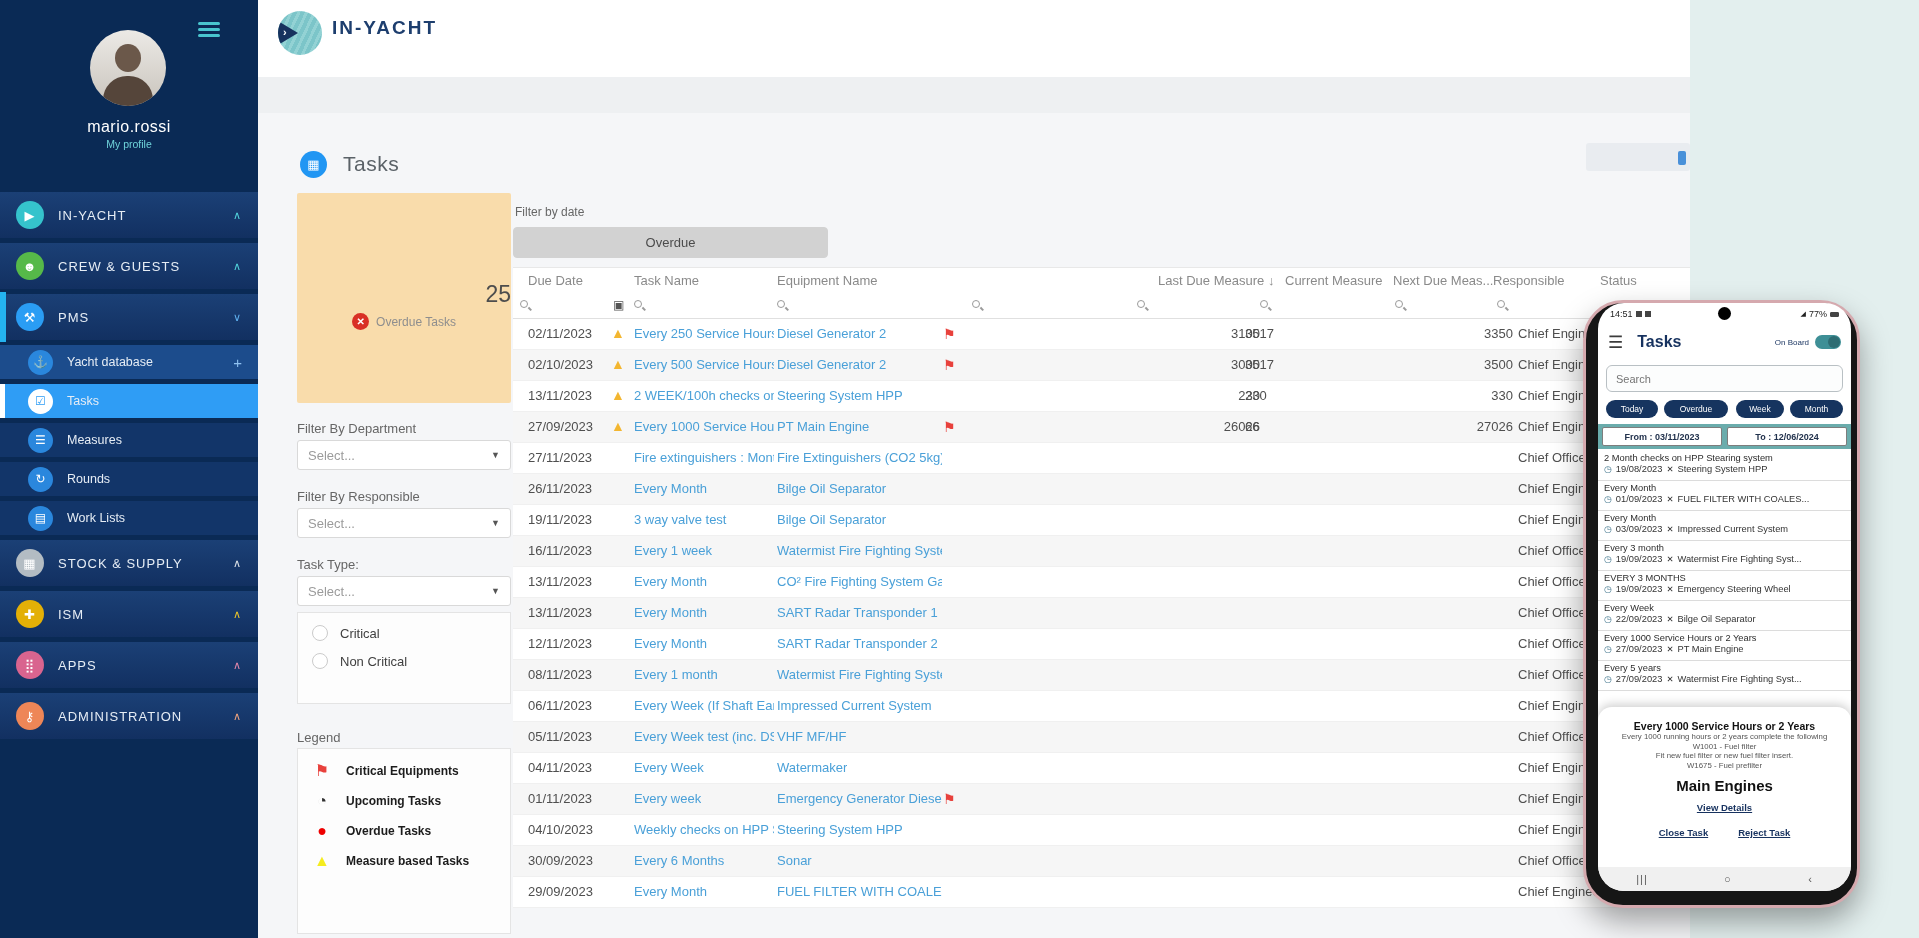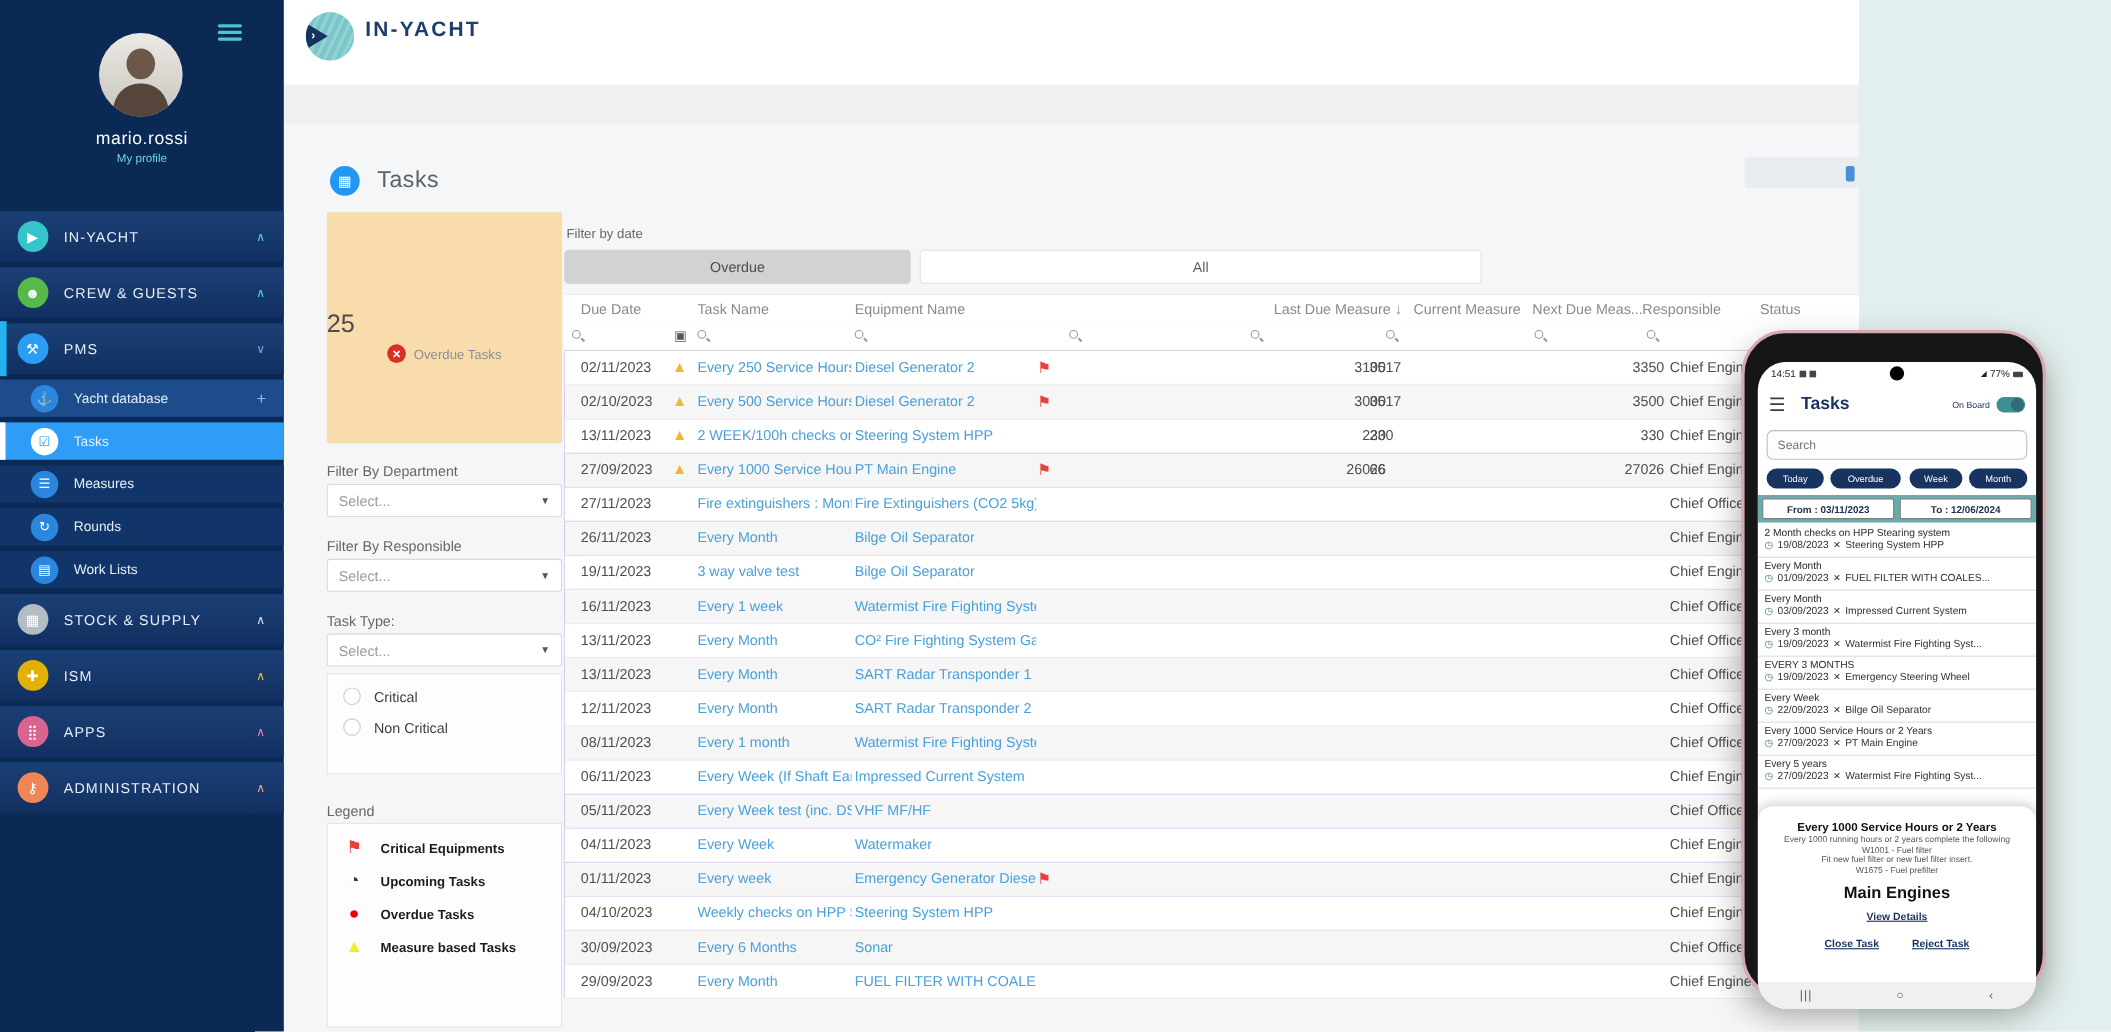--- a/index.html
+++ b/index.html
@@ -44,21 +44,21 @@
   .logo .tick { position:absolute; left:5px; top:15px; color:#fff; font-size:11px; font-weight:bold; }
   .brand { position:absolute; left:332px; top:17px; font-size:19px; font-weight:bold; color:#1d3e6e; letter-spacing:2px; }
 
   
   .page-title-icon { position:absolute; left:300px; top:151px; width:27px; height:27px; border-radius:50%;
                      background:#2196f3; color:#fff; font-size:13px; display:flex; align-items:center; justify-content:center; }
   .page-title { position:absolute; left:343px; top:152px; font-size:21px; color:#5b6268; letter-spacing:0.5px; }
 
   
   .overdue-card { position:absolute; left:297px; top:193px; width:214px; height:210px; background:#f9dcab; border-radius:2px; }
-  .overdue-count { position:absolute; top:88px; width:100%; text-align:left; font-size:23px; color:#4d4d4d; }
+  .overdue-count { position:absolute; top:88px; width:100%; text-align:right; font-size:23px; color:#4d4d4d; }
   .overdue-row { position:absolute; top:120px; width:100%; display:flex; align-items:center; justify-content:center; gap:7px; }
   .xcircle { width:17px; height:17px; border-radius:50%; background:#d93025; color:#fff; font-size:10px;
              display:flex; align-items:center; justify-content:center; font-weight:bold; }
   .overdue-label { font-size:12px; color:#8e8e8e; }
   .flabel { position:absolute; left:297px; font-size:13px; color:#666; }
   .fselect { position:absolute; left:297px; width:214px; height:30px; background:#fff; border:1px solid #d9d9d9;
              border-radius:3px; display:flex; align-items:center; padding:0 10px; font-size:13px; color:#9b9b9b; cursor:pointer; }
   .fselect .caret { margin-left:auto; font-size:9px; color:#555; }
   .radio-box { position:absolute; left:297px; top:612px; width:214px; height:92px; background:#fdfdfd; border:1px solid #e4e4e4; }
   .radio-row { display:flex; align-items:center; gap:12px; margin:12px 0 0 14px; }
@@ -95,21 +95,21 @@
   .c-next { left:840px; width:160px; text-align:right; color:#4f4f4f; }
   .c-resp { left:1005px; color:#4f4f4f; }
 
   
   .ghost-btn { position:absolute; left:1586px; top:143px; width:104px; height:28px; background:#e9ecf0; border-radius:3px; z-index:4; }
   .ghost-btn .sliver { position:absolute; right:4px; top:8px; width:8px; height:14px; background:#4a90d9; border-radius:2px; }
   .teal-panel { position:absolute; left:1690px; top:0; width:229px; height:938px; background:#e3efee; z-index:5; }
 
   
   .phone { position:absolute; left:1583px; top:300px; width:277px; height:608px; z-index:10;
-           background:#161616; border:3px solid #d5a9ae; border-radius:40px; padding:26px 12px;
+           background:#161616; border:3px solid #d5a9ae; border-radius:40px; padding:0 12px;
            box-shadow:0 14px 30px rgba(0,0,0,0.35); }
   .screen { position:relative; width:253px; height:588px; background:#ffffff; border-radius:26px; overflow:hidden; }
   .sbar { position:absolute; left:0; top:0; width:100%; height:22px; display:flex; align-items:center; padding:0 12px; font-size:9px; color:#222; }
   .sbar .sq { width:6px; height:6px; background:#444; margin-left:3px; }
   .punch { position:absolute; left:120px; top:4px; width:13px; height:13px; border-radius:50%; background:#000; }
   .sbar .rt { margin-left:auto; display:flex; align-items:center; gap:3px; }
   .batt { width:9px; height:5px; border:1px solid #444; border-radius:1px; background:#444; }
   .phead { position:absolute; left:0; top:24px; width:100%; height:30px; display:flex; align-items:center; padding:0 10px; }
   .pburger { font-size:17px; color:#3c3c3c; cursor:pointer; }
   .ptitle { margin-left:14px; font-size:16px; font-weight:bold; color:#17325f; }
@@ -291,21 +291,20 @@
       </div>
       <div class="legend-row">
         <span class="legend-glyph" style="color: rgb(245, 236, 30);">▲</span>
         <span class="legend-label">Measure based Tasks</span>
       </div>
     </div>
 
   <div class="table-wrap">
     <div class="filter-by-date">Filter by date</div>
     <div class="date-btn active" style="left:0;width:315px">Overdue</div>
-    <div class="date-btn" style="left:323px;width:511px">All</div>
 
     <div class="grid-head">
       <span style="left:15px">Due Date</span>
       <span style="left:121px">Task Name</span>
       <span style="left:264px">Equipment Name</span>
       <span style="left:645px">Last Due Measure</span>
       <span style="left:755px">↓</span>
       <span style="left:772px">Current Measure</span>
       <span style="left:880px">Next Due Meas...</span>
       <span style="left:980px">Responsible</span>

